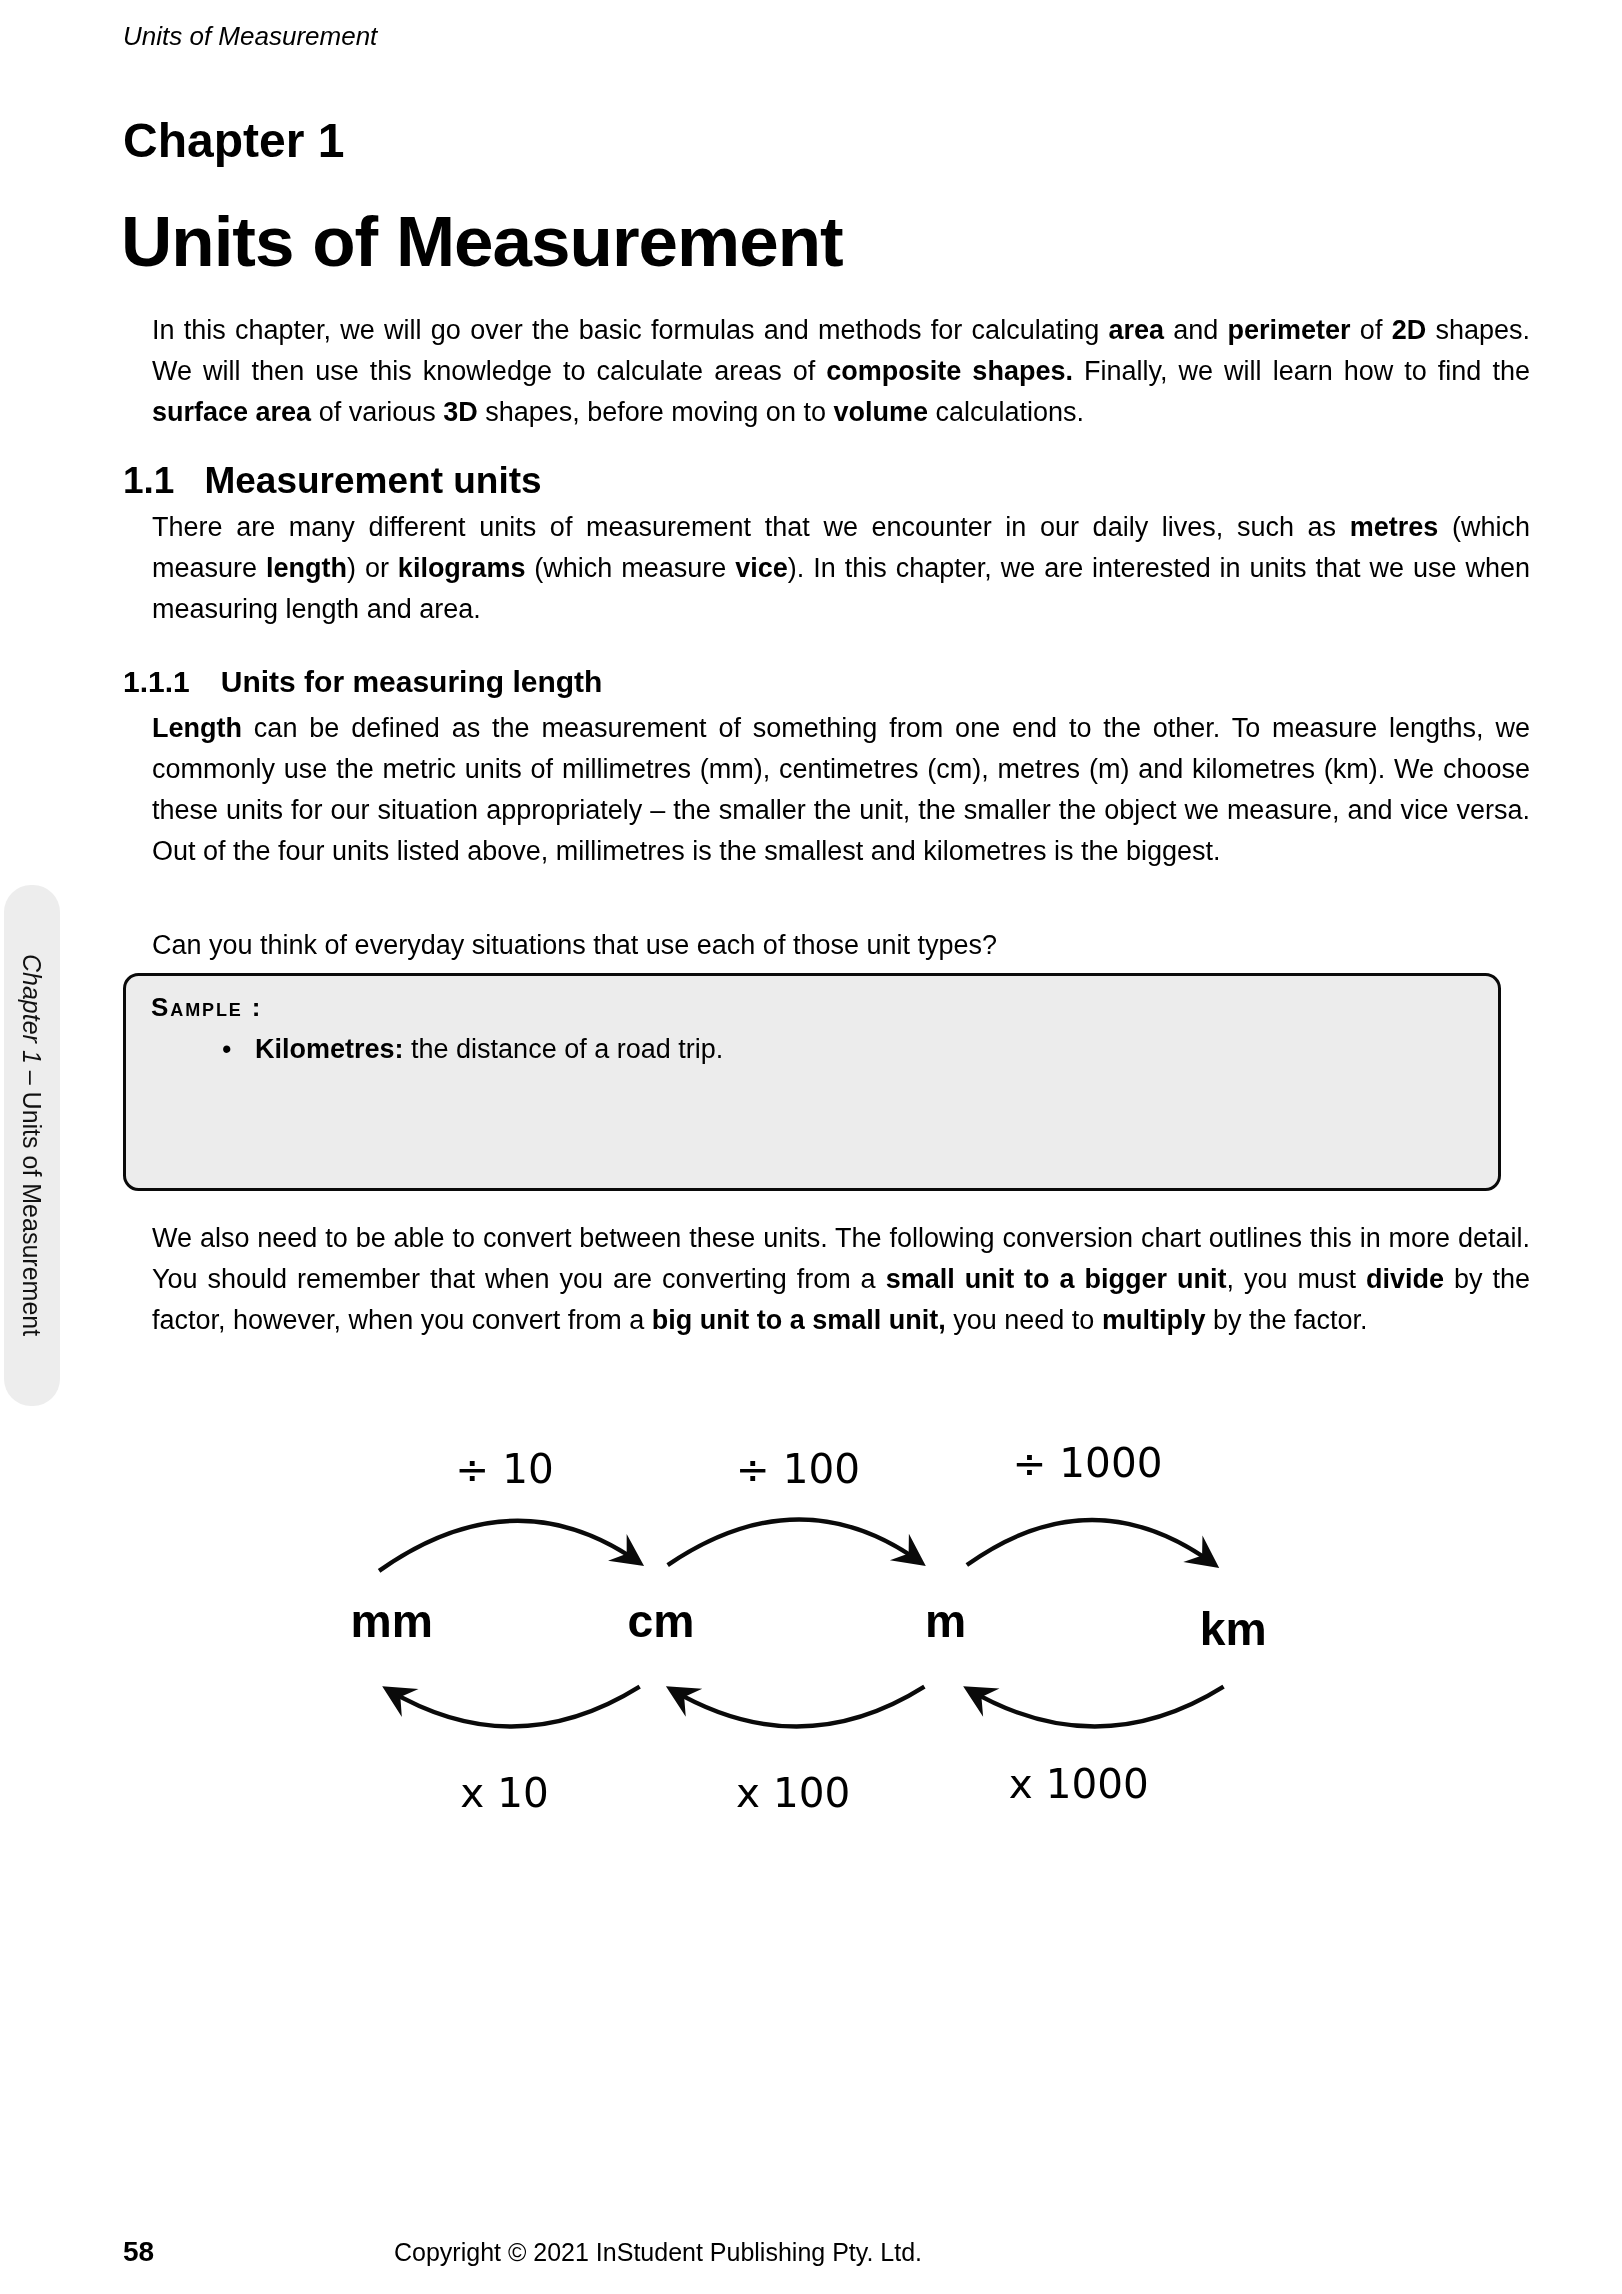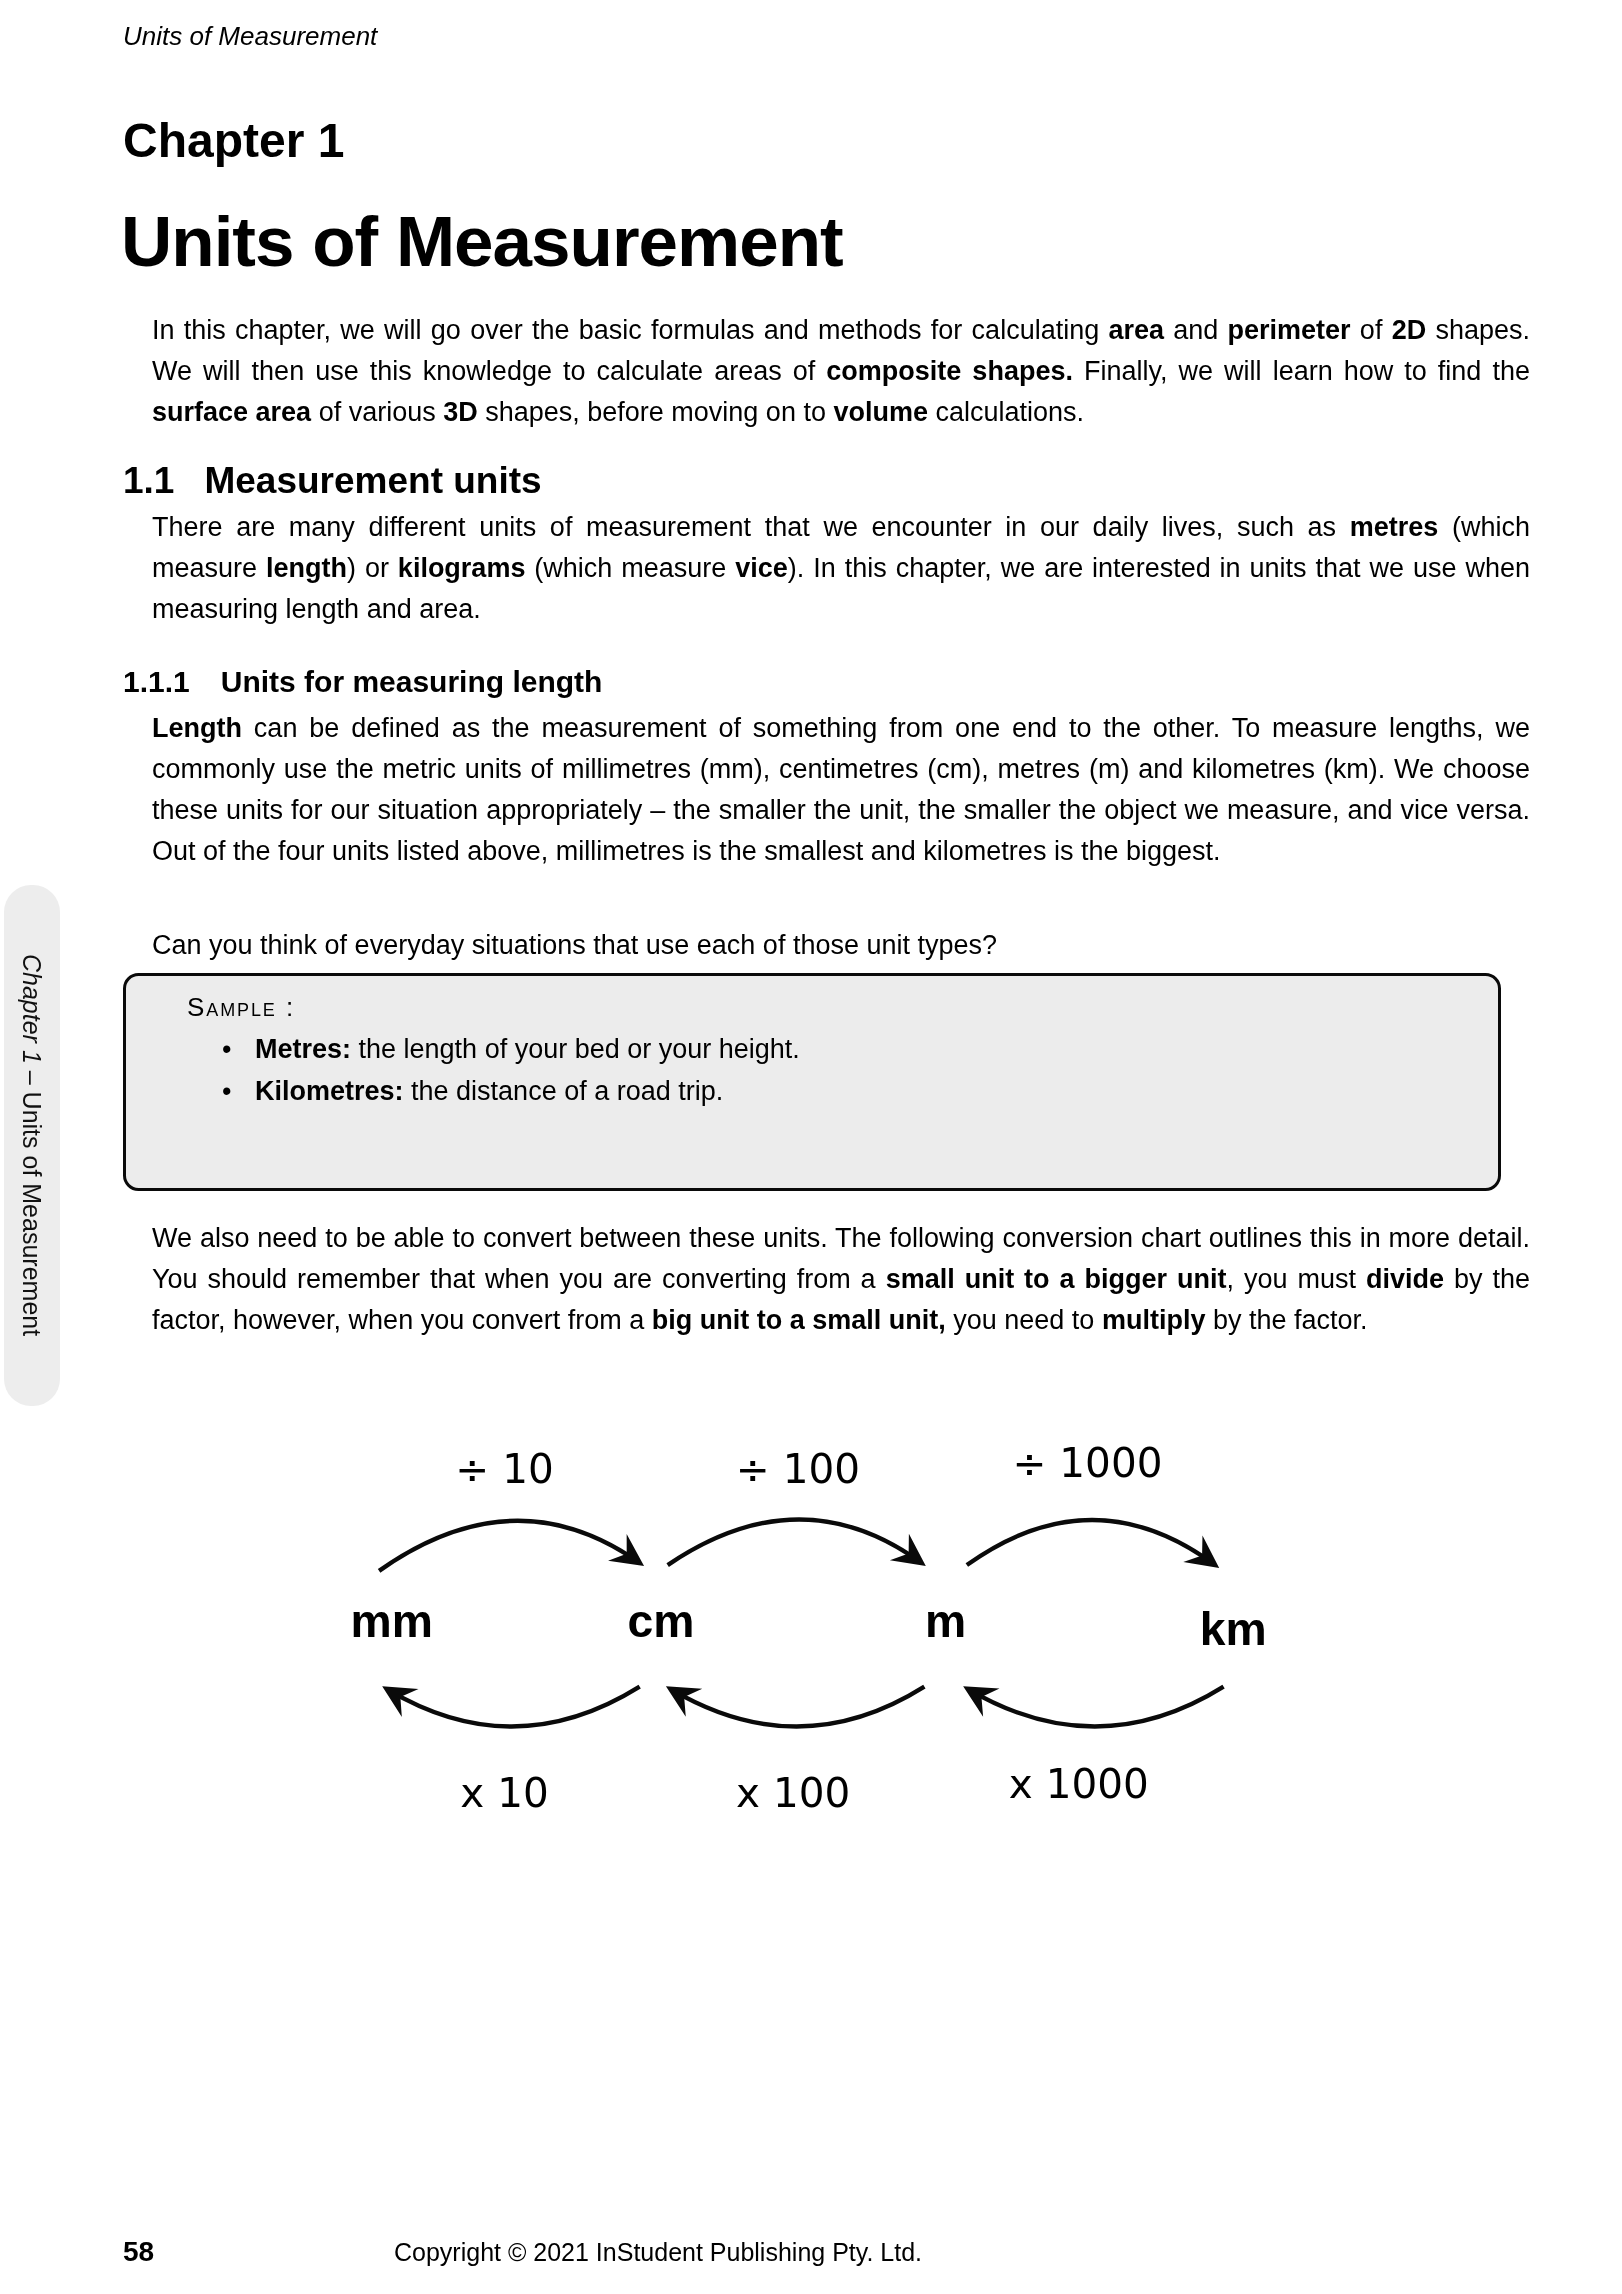--- a/index.html
+++ b/index.html
@@ -24,21 +24,21 @@
   #intro-para{top:310px;}
   #sec11-para{top:507px;}
   #sec111-para{top:708px;}
   #question-line{top:925px;text-align:left;}
   #convert-para{top:1218px;}
   .sample-box{
     left:123px;top:973px;width:1378px;height:218px;box-sizing:border-box;
     background:#ececec;border:3.9px solid #0a0a0a;border-radius:15.4px;
     padding:15.4px 25px 0 25px;
   }
-  .sample-label{font-size:26px;font-weight:normal;font-variant:small-caps;letter-spacing:1.9px;line-height:33px;margin-left:36px;}
+  .sample-label{font-size:26px;font-weight:bold;font-variant:small-caps;letter-spacing:1.9px;line-height:33px;}
   .sample-list{margin:3.9px 0 0 0;padding:0;list-style:none;}
   .sample-list li{font-size:27px;line-height:42px;padding-left:104px;text-indent:0;}
   .sample-list .bullet{display:inline-block;width:33px;margin-left:-33px;text-align:left;}
   .sample-list strong{font-weight:bold;}
   .diagram{left:270px;top:1429px;width:1081px;height:415px;}
   .unit-label{font:bold 48px "Liberation Sans",sans-serif;}
   .op-label{font:400 42px "DejaVu Sans",sans-serif;}
   .footer-page{left:123px;top:2236px;font-size:28px;font-weight:bold;}
   .footer-copy{left:0;top:2238px;width:1316px;text-align:center;font-size:25px;}
   .side-tab{
@@ -72,21 +72,20 @@
   <span class="secnum">1.1.1</span><span>Units for measuring length</span>
 </div>
 
 <div class="abs para" id="sec111-para"><strong>Length</strong> can be defined as the measurement of something from one end to the other.  To measure lengths, we commonly use the metric units of millimetres (mm), centimetres (cm), metres (m) and kilometres (km). We choose these units for our situation appropriately – the smaller the unit, the smaller the object we measure, and vice versa. Out of the four units listed above, millimetres is the smallest and kilometres is the biggest.</div>
 
 <div class="abs para" id="question-line">Can you think of everyday situations that use each of those unit types?</div>
 
 <div class="abs sample-box">
   <div class="sample-label">Sample :</div>
   <ul class="sample-list">
-    <li><span class="bullet">•</span><strong>Metres:</strong><span> the length of your bed or your height.</span></li>
     <li><span class="bullet">•</span><strong>Kilometres:</strong><span> the distance of a road trip.</span></li>
   </ul>
 </div>
 
 <div class="abs para" id="convert-para">We also need to be able to convert between these units.  The following conversion chart outlines this in more detail.  You should remember that when you are converting from a <strong>small unit to a bigger unit</strong>, you must <strong>divide</strong> by the factor, however, when you convert from a <strong>big unit to a small unit,</strong> you need to <strong>multiply</strong> by the factor.</div>
 
 <div class="abs diagram">
   <svg width="1081" height="415" viewBox="0 0 1120 430">
     <defs>
       <marker id="arrow" viewBox="0 0 12 12" refX="9" refY="6" markerWidth="9" markerHeight="9" orient="auto-start-reverse">

